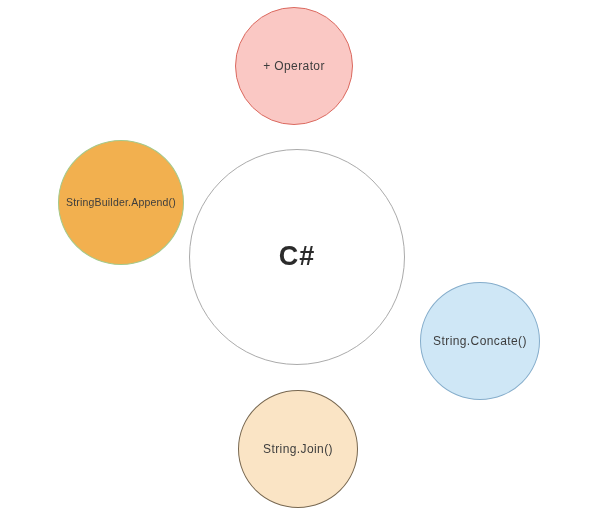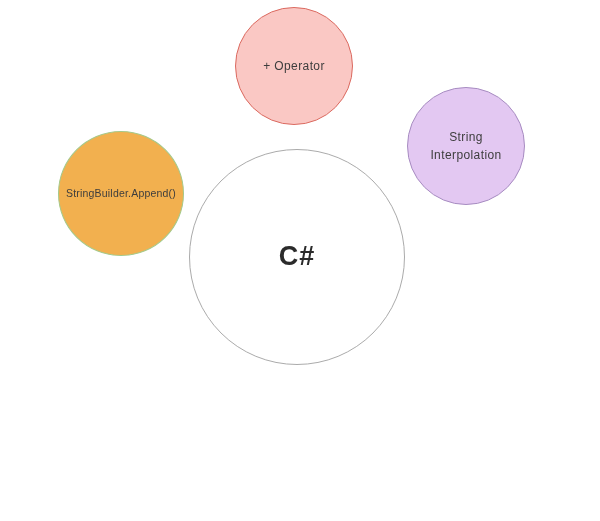--- a/index.html
+++ b/index.html
@@ -53,41 +53,44 @@
     font-size: 20px;
     letter-spacing: 0.5px;
     margin-top: 4px;
   }
   
   .node-operator      { left: 235px; top: 7px;   width: 118px; height: 118px; }
   .node-interpolation { left: 407px; top: 87px;  width: 118px; height: 118px; }
   .node-concate       { left: 420px; top: 282px; width: 120px; height: 118px; }
   .node-join          { left: 238px; top: 390px; width: 120px; height: 118px; }
   .node-format        { left: 67px;  top: 303px; width: 121px; height: 120px; }
-  .node-append        { left: 58px;  top: 131px; width: 126px; height: 125px; }
+  .node-append        { left: 58px;  top: 140px; width: 126px; height: 125px; }
   .node-interpolation .label { max-width: 96px; }
   .node-append .label { font-size: 10.5px; letter-spacing: 0.2px; }
 </style>
 </head>
 <body>
 
 <div class="canvas">
 
   <div class="node node-center" style="background: rgb(255, 255, 255); border-color: rgb(171, 171, 171); color: rgb(43, 43, 43);">
     <div class="center-title">C#</div>
   </div>
 
   <div class="node node-operator" style="background: rgb(250, 200, 196); border-color: rgb(219, 106, 96); color: rgb(67, 54, 53);">
     <span class="label">+ Operator</span>
   </div>
 
-  <div class="node node-interpolation" style="background: rgb(227, 200, 242); border-color: rgb(167, 140, 193); color: rgb(65, 57, 77);">
-    <span class="label">String Interpolation</span>
+
+  <div class="node node-concate" style="background: rgb(207, 231, 246); border-color: rgb(133, 173, 203); color: rgb(52, 67, 78);">
+    <span class="label">String.Concate()</span>
   </div>
 
-
+  <div class="node node-join" style="background: rgb(250, 228, 197); border-color: rgb(119, 103, 80); color: rgb(79, 66, 45);">
+    <span class="label">String.Join()</span>
+  </div>
 
 
   <div class="node node-append" style="background: rgb(242, 176, 79); border-color: rgb(165, 201, 138); color: rgb(76, 64, 39);">
     <span class="label">StringBuilder.Append()</span>
   </div>
 
 </div>
 
 </body></html>

